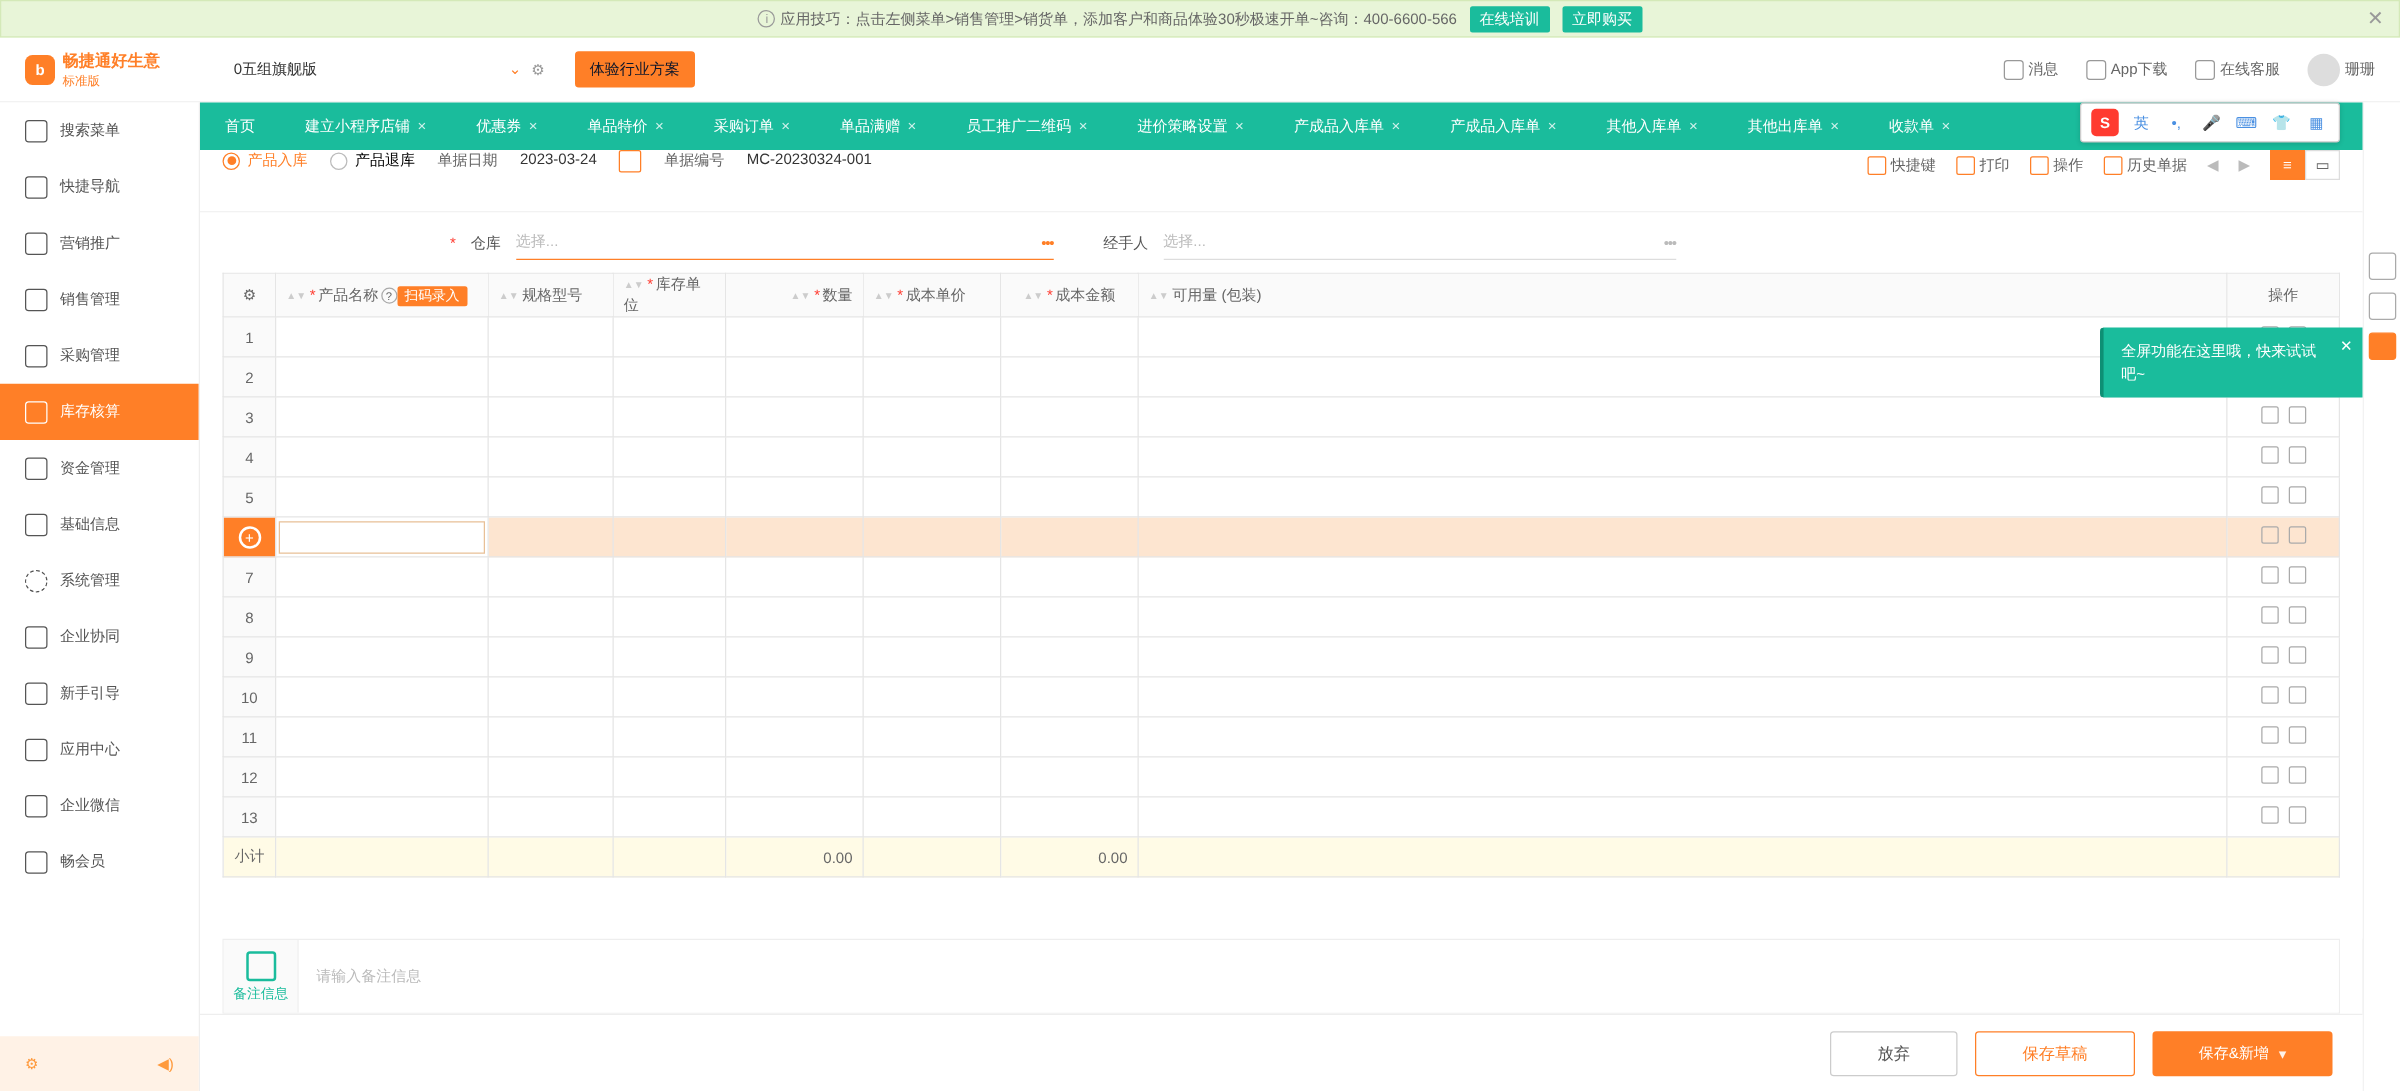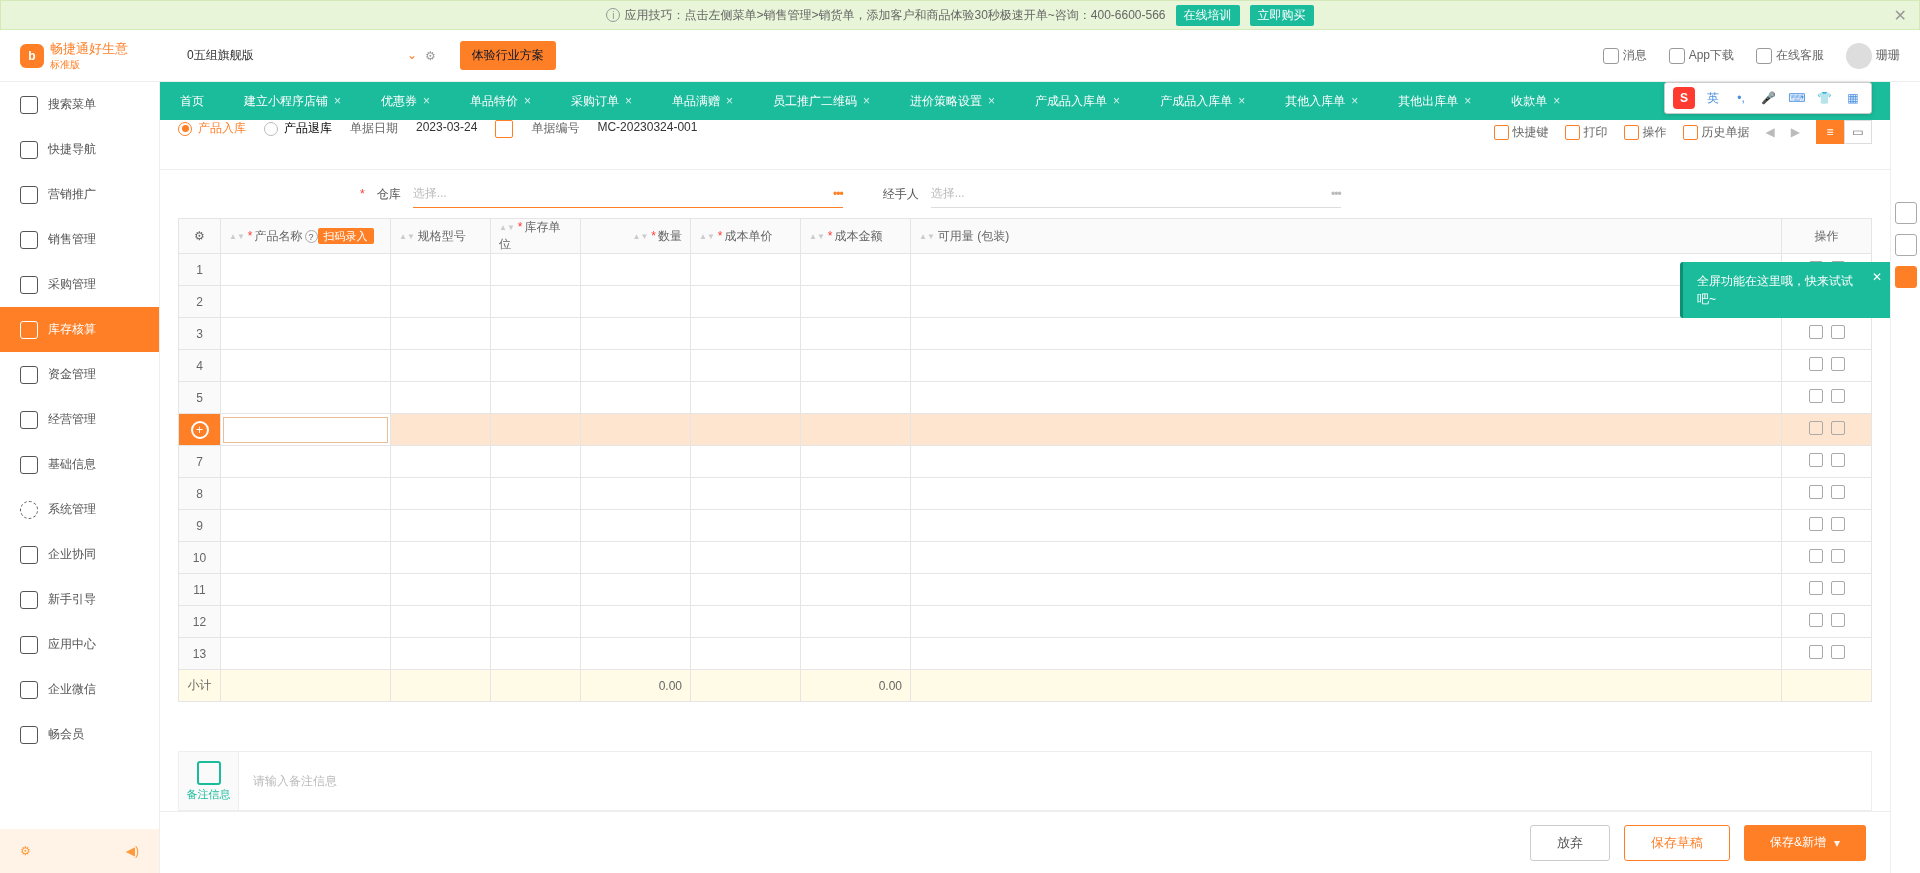--- a/index.html
+++ b/index.html
@@ -10,21 +10,21 @@
 .banner{height:30px;background:#e8f5d8;border:1px solid #d4e9b8;display:flex;align-items:center;justify-content:center;gap:10px;position:relative}
 .banner-info{color:#666;display:flex;align-items:center;gap:4px}
 .banner-info .ic{width:14px;height:14px;border:1px solid #999;border-radius:50%;display:inline-flex;align-items:center;justify-content:center;font-size:10px;color:#999}
 .banner .gbtn{background:#1abc9c;color:#fff;padding:2px 8px;border-radius:2px;cursor:pointer}
 .banner .close{position:absolute;right:12px;color:#999;cursor:pointer;font-size:16px}
 
 
 .hdr{height:52px;display:flex;align-items:center;padding:0 20px;gap:14px;border-bottom:1px solid #eee}
 .logo{display:flex;align-items:center;gap:6px}
 .logo-ic{width:24px;height:24px;background:#ff7f27;border-radius:6px;display:flex;align-items:center;justify-content:center;color:#fff;font-weight:bold}
-.logo-txt{color:#ff7f27;font-weight:normal;font-size:13px}
+.logo-txt{color:#ff7f27;font-weight:bold;font-size:13px}
 .logo-sub{color:#ff7f27;font-size:10px;display:block}
 .org-sel{display:flex;align-items:center;gap:8px;margin-left:45px}
 .org-sel .box{width:230px;height:30px;border-bottom:1px solid transparent;display:flex;align-items:center;justify-content:space-between;color:#333;cursor:pointer}
 .org-sel .chv{color:#ff7f27}
 .org-sel .gear{color:#999;cursor:pointer}
 .try-btn{background:#ff7f27;color:#0f172a;padding:6px 12px;border-radius:3px;cursor:pointer;margin-left:10px}
 .hdr-r{margin-left:auto;display:flex;align-items:center;gap:22px;color:#666}
 .hdr-r .it{display:flex;align-items:center;gap:4px;cursor:pointer}
 .hdr-r .ic{width:16px;height:16px;border:1px solid #999;border-radius:3px}
 .av{width:26px;height:26px;background:#ddd;border-radius:50%}
@@ -110,21 +110,21 @@
 
 
 .remark{display:flex;align-items:stretch;margin:0 18px;border:1px solid #eee;height:60px}
 .remark .ric{width:60px;display:flex;flex-direction:column;align-items:center;justify-content:center;gap:2px;color:#1abc9c;border-right:1px solid #eee;background:#fafafa}
 .remark .ric .ricn{width:24px;height:24px;border:2px solid #1abc9c;border-radius:3px}
 .remark input{flex:1;border:none;outline:none;padding:0 14px;color:#333}
 .remark input::placeholder{color:#bbb}
 
 
 .foot{height:62px;display:flex;align-items:center;justify-content:flex-end;gap:14px;padding:0 24px;border-top:1px solid #eee;background:#fff}
-.btn{height:36px;padding:0 26px;border-radius:3px;display:flex;align-items:center;cursor:pointer;font-size:13px}
+.btn{height:36px;padding:0 37px;border-radius:3px;display:flex;align-items:center;cursor:pointer;font-size:13px}
 .btn.ghost{border:1px solid #ccc;color:#555;background:#fff}
 .btn.line{border:1px solid #ff7f27;color:#ff7f27;background:#fff}
 .btn.pri{background:#ff7f27;color:#fff}
 .btn.pri .chv{margin-left:8px;opacity:.9}
 
 
 .rail{width:30px;background:#fff;border-left:1px solid #eee;display:flex;flex-direction:column;align-items:center;padding-top:120px;gap:10px}
 .rail .ri{width:22px;height:22px;border:1.5px solid #aaa;border-radius:3px;cursor:pointer}
 .rail .ri.on{background:#ff7f27;border-color:#ff7f27}
 </style>
@@ -206,24 +206,20 @@
           <div class="sit active">
             <span class="sic"></span>
             <span>库存核算</span>
           </div>
           <div class="sit">
             <span class="sic"></span>
             <span>资金管理</span>
           </div>
           <div class="sit">
             <span class="sic"></span>
-            <span>经营管理</span>
-          </div>
-          <div class="sit">
-            <span class="sic"></span>
             <span>基础信息</span>
           </div>
           <div class="sit">
             <span class="sic circ"></span>
             <span>系统管理</span>
           </div>
           <div class="sit">
             <span class="sic"></span>
             <span>企业协同</span>
           </div>
@@ -389,21 +385,21 @@
       <div class="tblwrap">
         <table>
           <thead>
             <tr>
               <th class="col-idx"><span>⚙</span></th>
               <th style="width:170px"><span class="sort">▲▼</span><span class="req">*</span><span>产品名称</span><span class="qmark">?</span><span class="scan">扫码录入</span></th>
               <th style="width:100px"><span class="sort">▲▼</span><span>规格型号</span></th>
               <th style="width:90px"><span class="sort">▲▼</span><span class="req">*</span><span>库存单位</span></th>
               <th style="width:110px;text-align:right"><span class="sort">▲▼</span><span class="req">*</span><span>数量</span></th>
               <th style="width:110px"><span class="sort">▲▼</span><span class="req">*</span><span>成本单价</span></th>
-              <th style="width:110px;text-align:left"><span class="sort">▲▼</span><span class="req">*</span><span>成本金额</span></th>
+              <th style="width:110px;text-align:center"><span class="sort">▲▼</span><span class="req">*</span><span>成本金额</span></th>
               <th><span class="sort">▲▼</span><span>可用量 (包装)</span></th>
               <th class="col-op"><span>操作</span></th>
             </tr>
           </thead>
           <tbody id="tbody">
               <tr>
                 <td class="col-idx">1</td>
                 <td></td>
                 <td></td>
                 <td></td>

